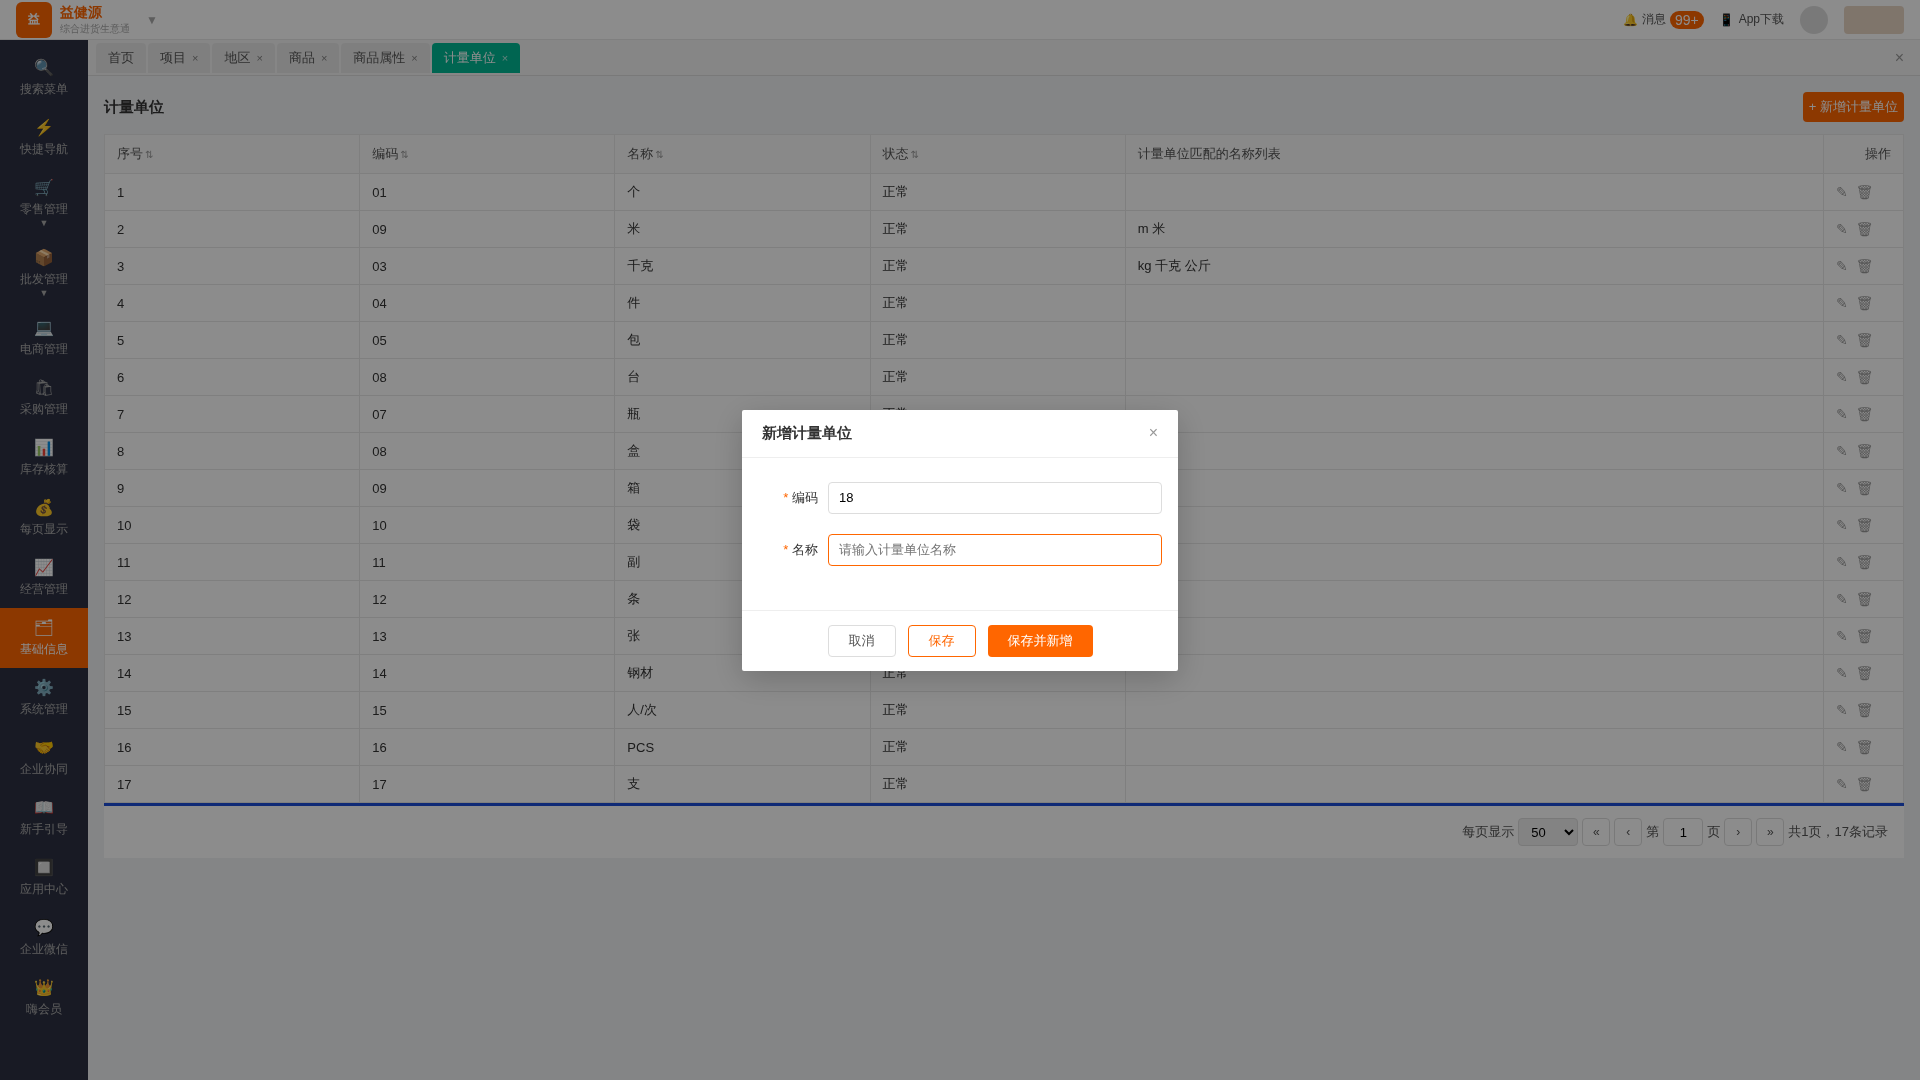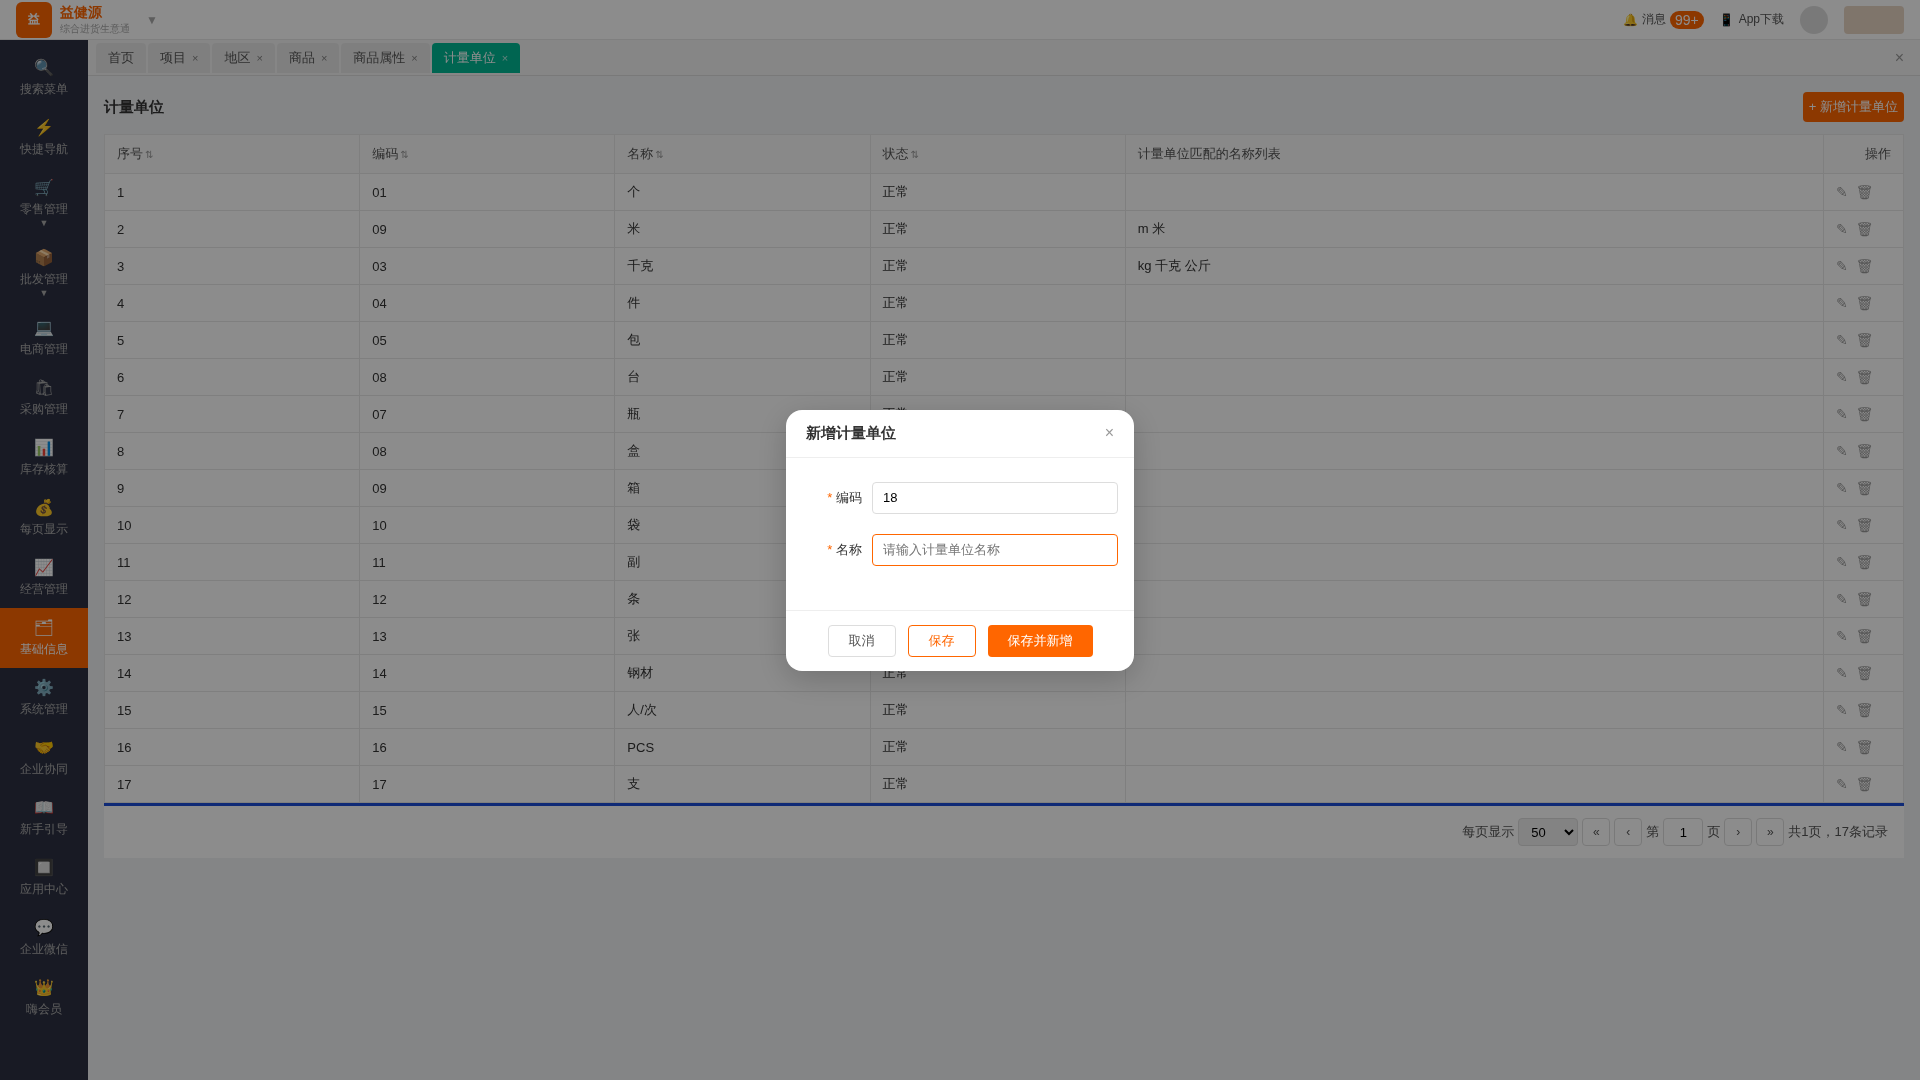--- a/index.html
+++ b/index.html
@@ -262,22 +262,22 @@
       background: rgba(0,0,0,0.45);
       z-index: 1000;
       display: flex;
       align-items: center;
       justify-content: center;
     }
 
     
     .modal {
       background: white;
-      border-radius: 16px;
-      width: 348px;
+      border-radius: 2px;
+      width: 436px;
       box-shadow: 0 8px 32px rgba(0,0,0,0.2);
     }
     .modal-header {
       padding: 14px 20px;
       border-bottom: 1px solid #eee;
       display: flex;
       align-items: center;
       justify-content: space-between;
     }
     .modal-title {

